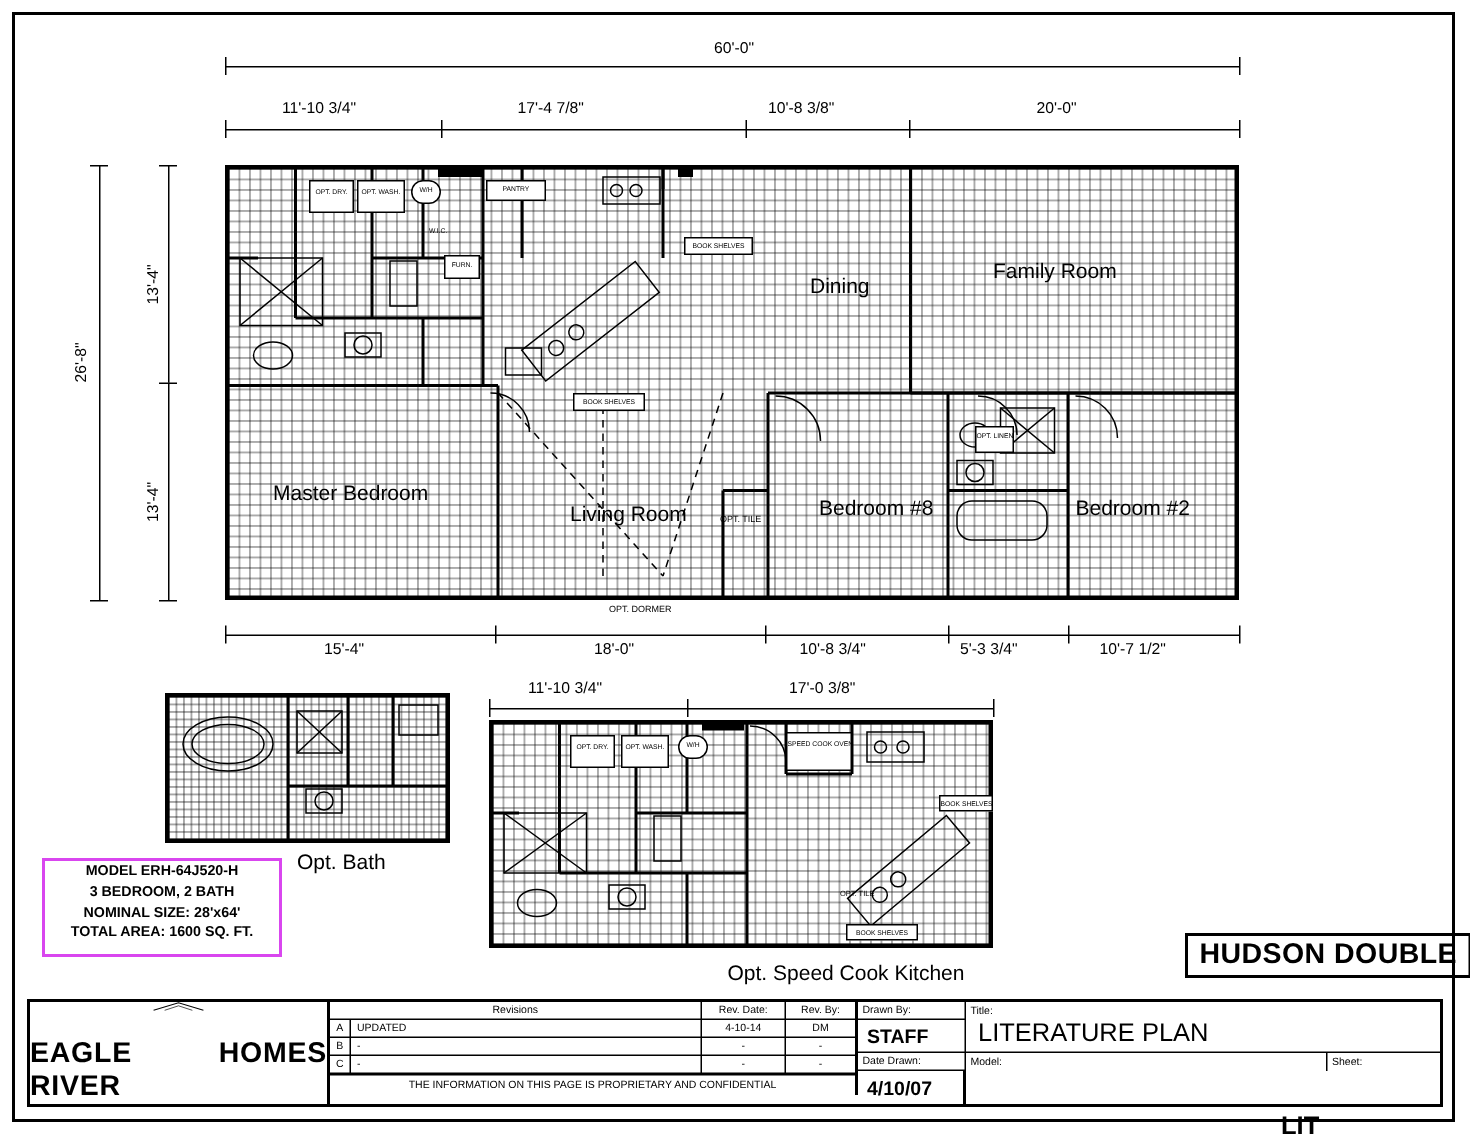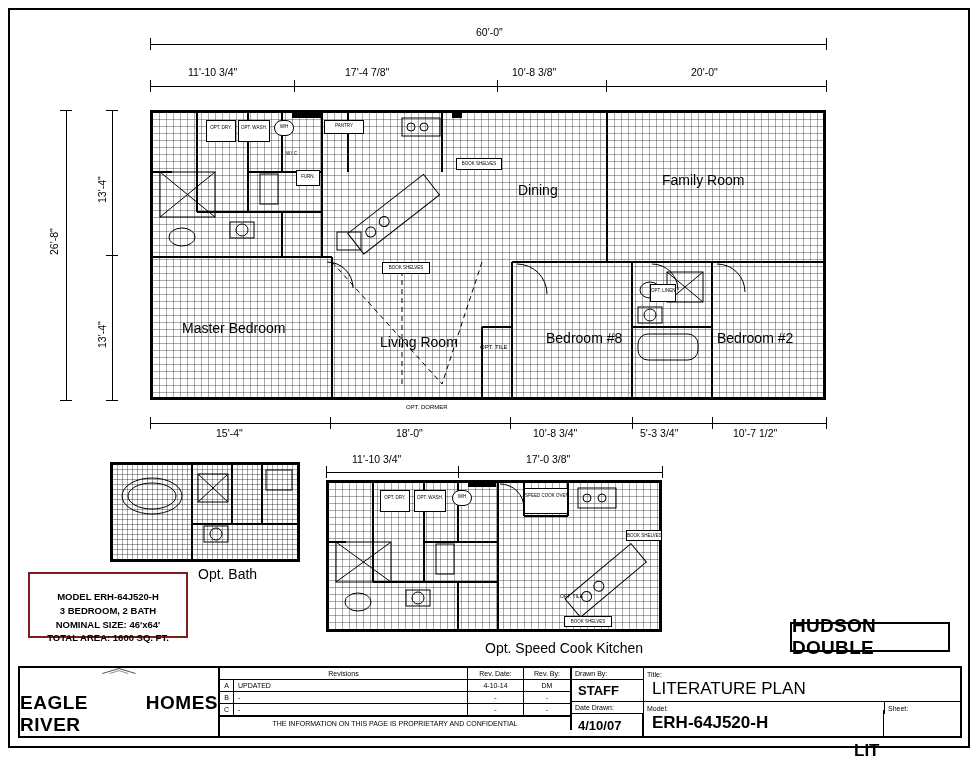--- a/index.html
+++ b/index.html
@@ -37,21 +37,21 @@
   .tb-cell{position:absolute;box-sizing:border-box;display:flex;align-items:center;}
   .tb-lbl{font-size:7px;}
   .tb-val{font-size:13px;}
   .big{font-size:17px;font-weight:bold;}
   .bold{font-weight:bold;}
   .center{justify-content:center;}
 
   .logo-text{font-size:19px;font-weight:bold;letter-spacing:.5px;}
   .hud{font-size:19px;font-weight:bold;letter-spacing:.3px;}
 
-  .modelbox{position:absolute;border:2px solid #7f1d1d;box-sizing:border-box;padding:16px 6px;}
+  .modelbox{position:absolute;border:2px solid #d946ef;box-sizing:border-box;padding:0 6px;}
   .modelbox div{font-size:9.5px;text-align:center;line-height:1.45;font-weight:bold;}
   svg{display:block;}
 </style>
 </head>
 <body>
 
 <div id="sheet">
   <div class="border-outer"></div>
 
   <div class="abs dimtext" style="left:476px;top:26px;">60'-0"</div>
@@ -158,21 +158,21 @@
         <line x1="250" y1="150" x2="250" y2="272"></line>
       </g>
       <g fill="#000">
         <rect x="140" y="0" width="30" height="6"></rect>
         <rect x="300" y="0" width="10" height="6"></rect>
       </g>
     </svg>
 
     <div class="abs room" style="left:30px;top:208px;">Master Bedroom</div>
     <div class="abs room" style="left:228px;top:222px;">Living Room</div>
-    <div class="abs room" style="left:366px;top:70px;">Dining</div>
+    <div class="abs room" style="left:388px;top:70px;">Dining</div>
     <div class="abs room" style="left:510px;top:60px;">Family Room</div>
     <div class="abs room" style="left:394px;top:218px;">Bedroom #8</div>
     <div class="abs room" style="left:565px;top:218px;">Bedroom #2</div>
 
     <div class="thin" style="left:54px;top:8px;width:30px;height:22px;background:#fff;">
       <div class="tiny" style="padding-top:5px;">OPT. DRY.</div>
     </div>
     <div class="thin" style="left:86px;top:8px;width:32px;height:22px;background:#fff;">
       <div class="tiny" style="padding-top:5px;">OPT. WASH.</div>
     </div>
@@ -300,25 +300,25 @@
     <div class="thin" style="left:236px;top:134px;width:48px;height:11px;background:#fff;">
       <div class="tiny" style="padding-top:3px;">BOOK SHELVES</div>
     </div>
     <div class="abs tiny" style="left:232px;top:112px;font-size:5px;">OPT. TILE</div>
   </div>
   <div class="abs room" style="left:485px;top:640px;">Opt. Speed Cook Kitchen</div>
 
   <div class="modelbox" style="left:28px;top:572px;width:160px;height:66px;">
     <div>MODEL ERH-64J520-H</div>
     <div>3 BEDROOM, 2 BATH</div>
-    <div>NOMINAL SIZE: 46'x64'</div>
+    <div>NOMINAL SIZE: 28'x64'</div>
     <div>TOTAL AREA: 1600 SQ. FT.</div>
   </div>
 
-  <div class="thin" style="left:790px;top:622px;width:160px;height:30px;border-width:2px;display:flex;align-items:center;justify-content:center;">
+  <div class="thin" style="left:790px;top:622px;width:191px;height:30px;border-width:2px;display:flex;align-items:center;justify-content:center;">
     <span class="hud">HUDSON DOUBLE</span>
   </div>
 
   <div class="tb" style="left:18px;top:666px;width:944px;height:72px;border-width:2px;">
 
     <div class="tb-cell" style="left:0;top:0;width:200px;height:68px;border-right:2px solid #000;flex-direction:column;justify-content:center;">
       <svg width="160" height="26" viewBox="0 0 160 26">
         <polyline points="8,24 80,2 152,24" stroke="#000" stroke-width="3" fill="none"></polyline>
         <polyline points="40,24 80,11 120,24" stroke="#000" stroke-width="2" fill="none"></polyline>
       </svg>
@@ -396,23 +396,20 @@
 
     <div class="tb-cell" style="left:624px;top:0;width:56px;height:12px;padding-left:3px;">
         <span class="tb-lbl">Title:</span>
       </div>
     <div class="tb-cell" style="left:624px;top:8px;width:316px;height:26px;border-bottom:1px solid #000;padding-left:8px;">
         <span class="big" style="font-weight:normal;">LITERATURE PLAN</span>
       </div>
     <div class="tb-cell" style="left:624px;top:34px;width:56px;height:12px;padding-left:3px;">
         <span class="tb-lbl">Model:</span>
       </div>
-    <div class="tb-cell" style="left:624px;top:42px;width:240px;height:26px;border-right:1px solid #000;padding-left:8px;">
-        <span class="big">ERH-64J520-H</span>
-      </div>
 
     <div class="tb-cell" style="left:864px;top:34px;width:76px;height:12px;border-left:1px solid #000;padding-left:3px;">
         <span class="tb-lbl">Sheet:</span>
       </div>
     <div class="tb-cell" style="left:828px;top:42px;width:76px;height:26px;padding-left:6px;margin-top:28px;">
         <span class="big">LIT</span>
       </div>
   </div>
 
 </div>

